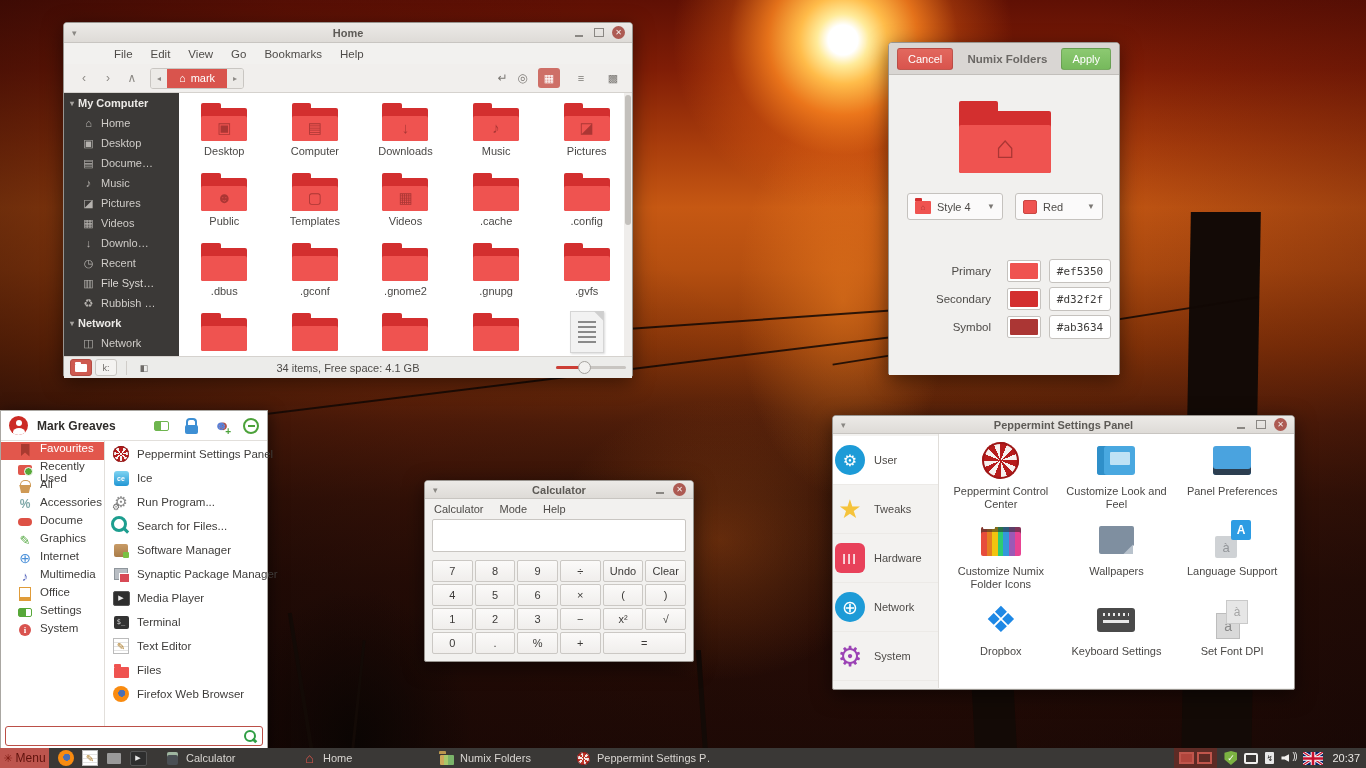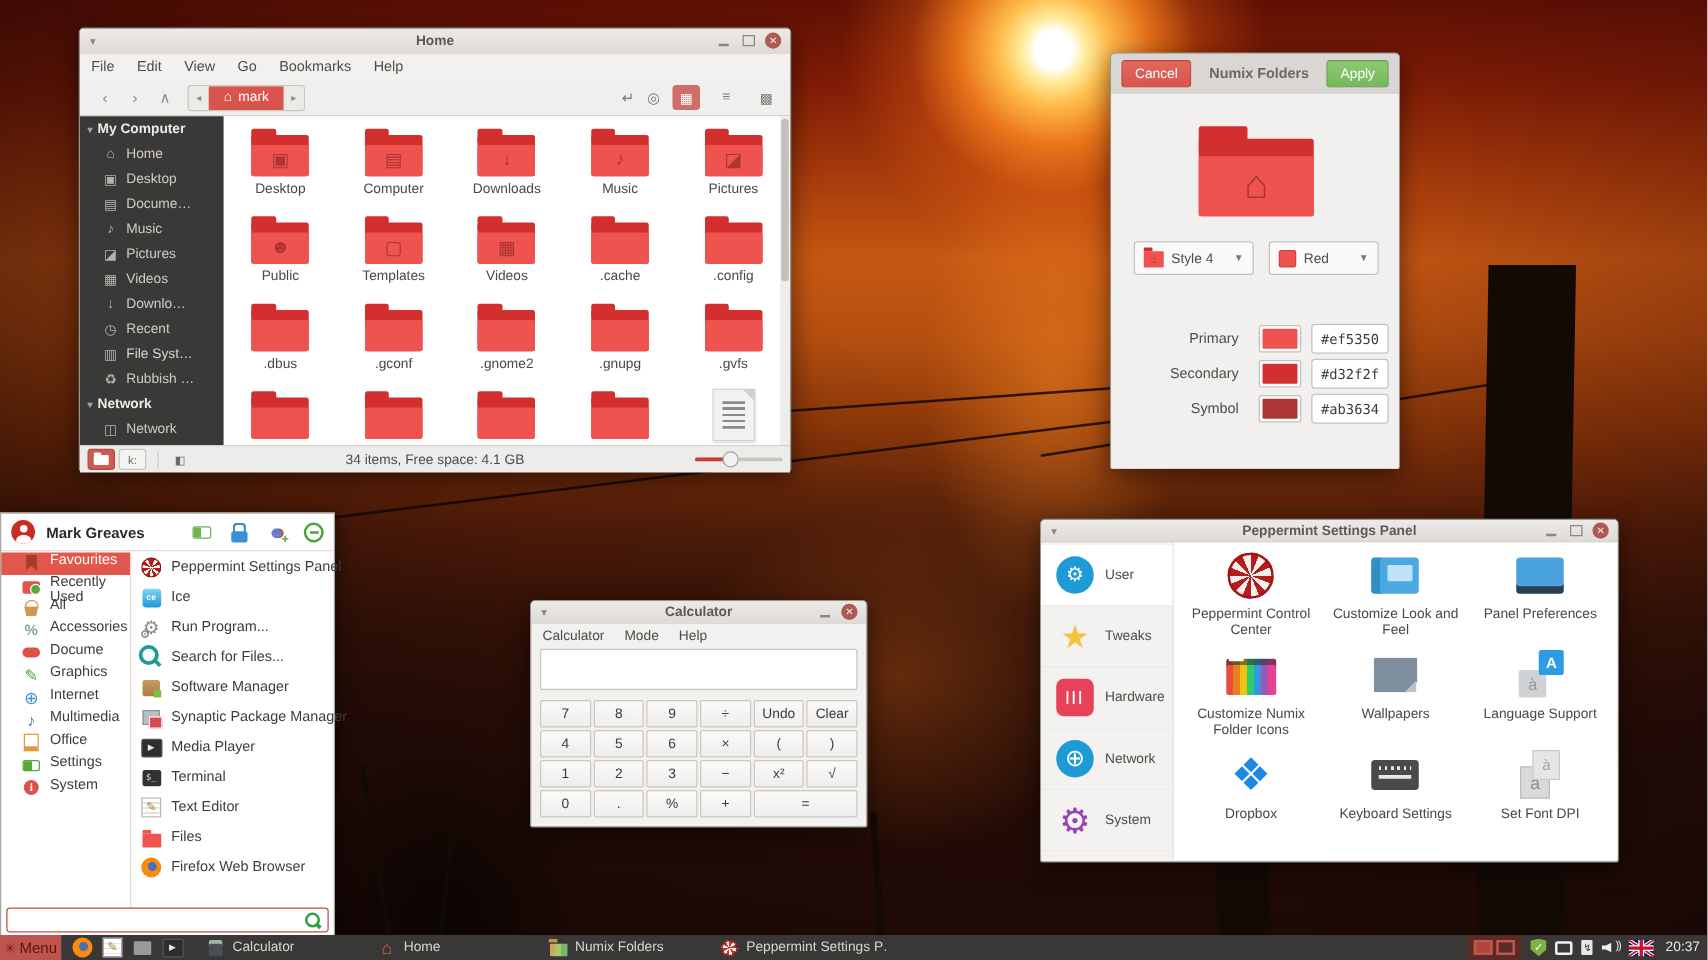--- a/index.html
+++ b/index.html
@@ -29,21 +29,21 @@
   .folder .tab { position:absolute; left:0; top:0; width:42%; height:28%; background:#d32f2f; border-radius:2px 2px 0 0; }
   .folder .back { position:absolute; left:0; top:14%; width:100%; height:86%; background:#d32f2f; border-radius:2px; }
   .folder .front { position:absolute; left:0; top:34%; width:100%; height:66%; background:#ef5350; border-radius:2px; }
   .folder .sym { position:absolute; left:0; right:0; top:30%; bottom:0; display:flex; align-items:center; justify-content:center; color:#ab3634; }
   .folder-sm { width:46px; height:38px; }
   .folder-sm .sym { font-size:15px; }
   .folder-lg { width:92px; height:72px; }
   .folder-lg .sym { font-size:32px; }
   
   #fm { left:63px; top:22px; width:570px; height:355px; z-index:3; }
-  #fm-menubar { display:flex; gap:18px; padding:0 9px; height:21px; align-items:center; font-size:11.5px; color:#4e4b48; background:#f2f1ef; }
+  #fm-menubar { display:flex; gap:18px; padding:0 9px; height:21px; align-items:center; font-size:11.5px; color:#4e4b48; background:#f2f1ef;margin-left:41px; }
   #fm-toolbar { display:flex; align-items:center; height:29px; background:#f1efed; border-bottom:1px solid #d5d2ce; padding:0 8px; color:#7b7874; }
   .nav-a { width:24px; text-align:center; font-size:12px; color:#8d8a86; }
   .crumb { display:flex; margin-left:6px; border:1px solid #c9c6c2; border-radius:3px; overflow:hidden; height:21px; }
   .crumb .cside { width:16px; display:flex; align-items:center; justify-content:center; font-size:8px; color:#8d8a86; background:#eceae7; }
   .crumb .cmain { background:#d9544d; color:#fff; font-size:11px; display:flex; align-items:center; gap:5px; padding:0 12px; }
   #fm-toolbar .right { margin-left:auto; display:flex; align-items:center; gap:10px; }
   .tb-ic { font-size:12px; color:#7b7874; }
   .viewbtn { width:22px; height:20px; display:flex; align-items:center; justify-content:center; border-radius:3px; font-size:11px; color:#7b7874; }
   .viewbtn.active { background:#ce6f67; color:#fff; }
   #fm-body { display:flex; height:263px; }
@@ -156,21 +156,21 @@
   #calc-menubar { display:flex; gap:16px; padding:0 9px; height:19px; align-items:center; font-size:11px; color:#4e4b48; }
   #calc-display { margin:1px 7px 0 7px; height:33px; background:#fff; border:1px solid #c9c6c2; border-radius:2px; font-size:14px; padding:0 6px; color:#333; width:calc(100% - 14px); }
   #calc-grid { display:grid; grid-template-columns:repeat(6,1fr); gap:2px; margin:8px 7px 0 7px; }
   .calc-btn { height:22px; background:linear-gradient(180deg,#fbfaf9,#f0eeec); border:1px solid #cbc8c4; border-radius:2px; font-size:11px; color:#3c3a38; display:flex; align-items:center; justify-content:center; }
   .calc-btn.span2 { grid-column:span 2; }
   
   #sp { left:832px; top:415px; width:463px; height:275px; z-index:4; }
   #sp .tbar { height:18px; }
   #sp-body { display:flex; height:254px; }
   #sp-side { width:106px; background:#f3f2f0; border-right:1px solid #e0ddd9; padding-top:2px; flex:none; }
-  .sp-item { display:flex; align-items:center; gap:9px; height:49px; padding-left:12px; font-size:11px; color:#4e4b48; border-bottom:1px solid #eceae7; }
+  .sp-item { display:flex; align-items:center; gap:9px; height:49px; padding-left:2px; font-size:11px; color:#4e4b48; border-bottom:1px solid #eceae7; }
   .sp-item.active { background:#fff; }
   .spi { width:30px; height:30px; display:flex; align-items:center; justify-content:center; border-radius:50%; flex:none; }
   .spi-user { background:#1d9bd7; } .spi-user::before { content:"⚙"; color:#fff; font-size:16px; }
   .spi-tweaks::before { content:"★"; color:#f5c33b; font-size:26px; }
   .spi-hardware { border-radius:6px; background:#e8415a; } .spi-hardware::before { content:"|||"; color:#fff; font-size:11px; letter-spacing:2px; font-weight:bold; }
   .spi-network { background:#1d9bd7; } .spi-network::before { content:"⊕"; color:#fff; font-size:19px; }
   .spi-system::before { content:"⚙"; color:#9b43b5; font-size:28px; }
   #sp-grid { flex:1; background:#fff; display:grid; grid-template-columns:repeat(3,1fr); grid-template-rows:repeat(3,80px); padding:6px 4px; }
   .sp-cell { display:flex; flex-direction:column; align-items:center; gap:5px; }
   .sp-cell .lbl { font-size:11px; color:#4a4846; text-align:center; line-height:1.15; width:112px; }

